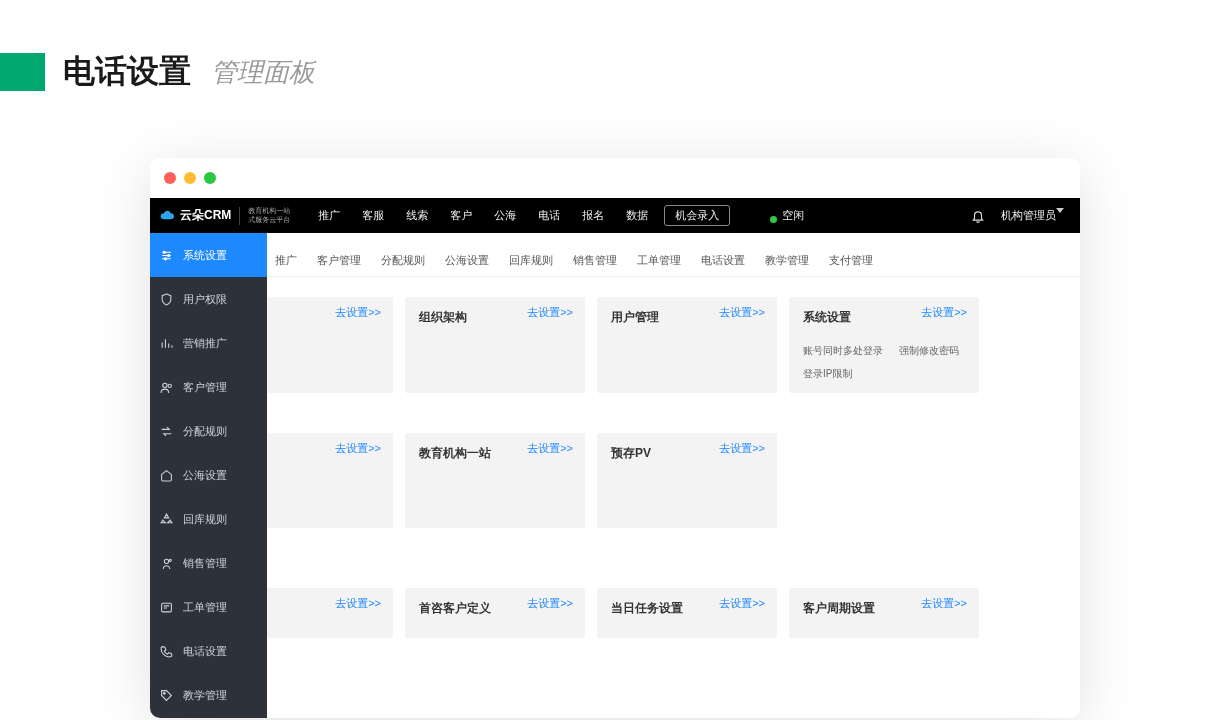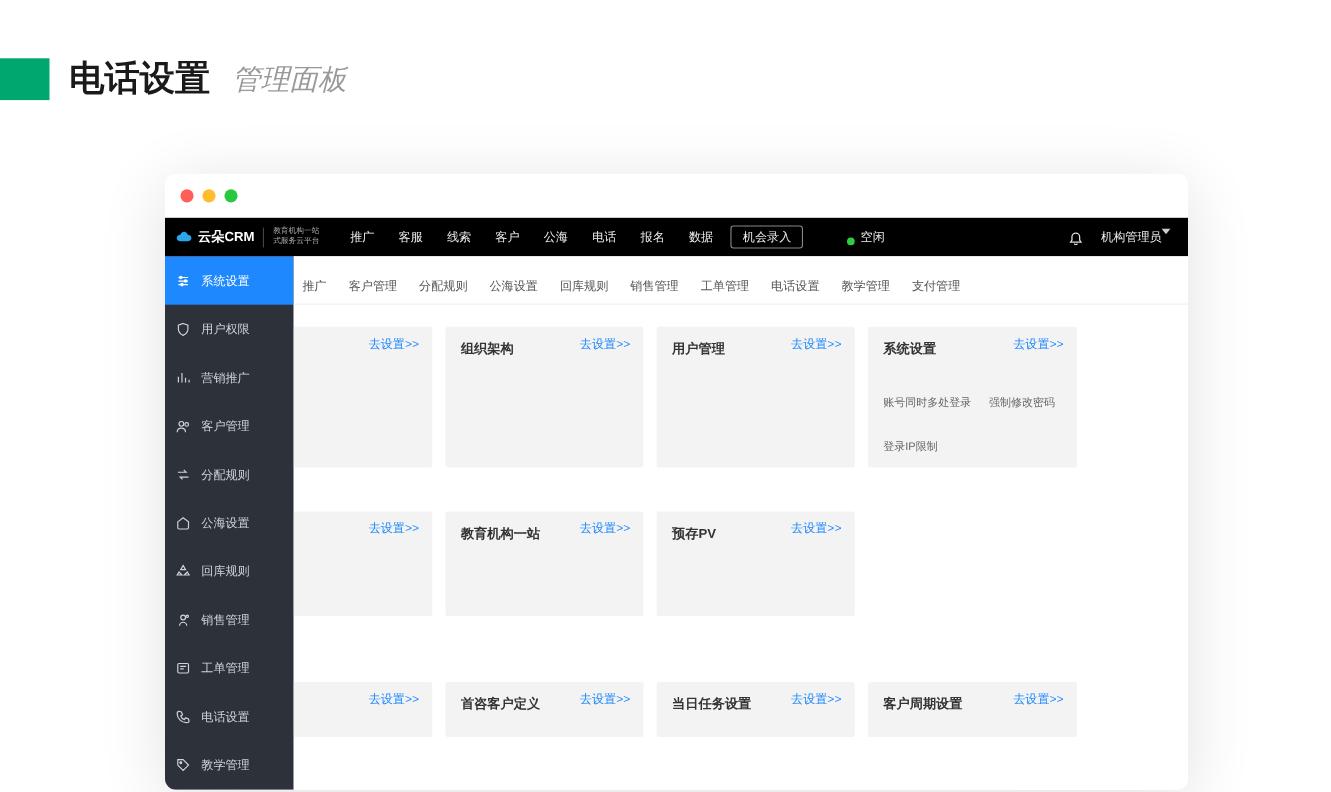--- a/index.html
+++ b/index.html
@@ -243,24 +243,24 @@
     }
     .settings-link {
       position: absolute;
       right: 12px;
       top: 8px;
       font-size: 11px;
       color: #1e88ff;
       cursor: pointer;
     }
     .card-tags {
-      margin-top: 33px;
+      margin-top: 18px;
       display: flex;
       flex-wrap: wrap;
-      gap: 26px 16px;
+      gap: 9px 16px;
     }
     .card-tag {
       font-size: 10px;
       color: #666;
     }
     .row3 .card { min-height: 50px; }
 
   </style>
 </head>
 <body>

